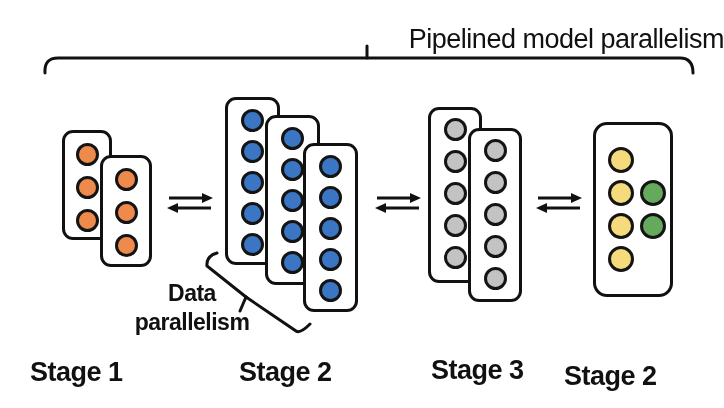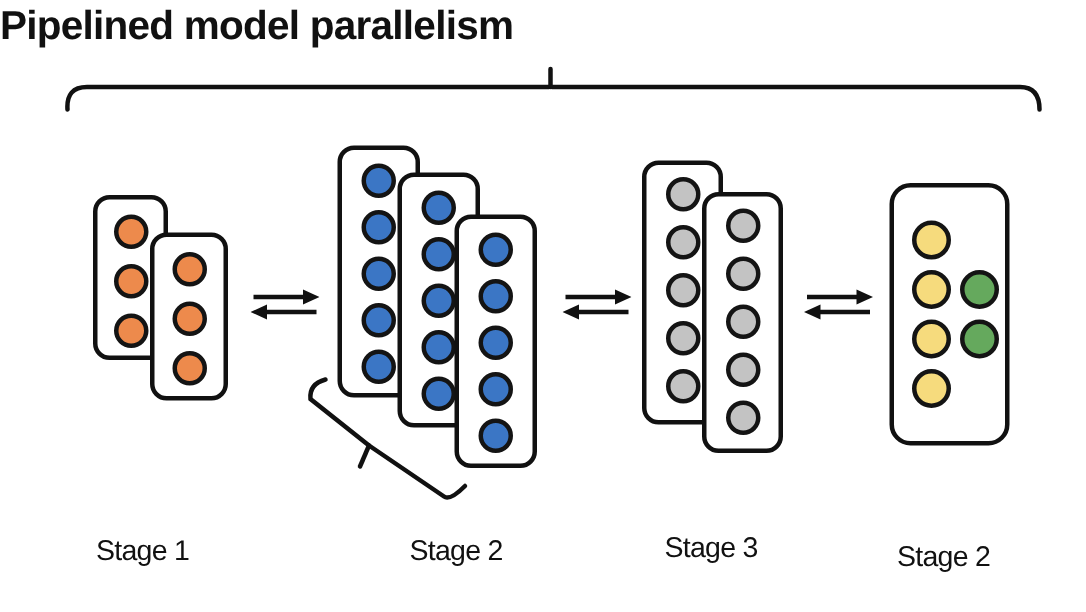--- a/index.html
+++ b/index.html
@@ -1,22 +1,22 @@
 <!DOCTYPE html>
 <html><head>
 <meta charset="utf-8">
 <style>
   html,body{margin:0;padding:0;background:#fff;}
   .canvas{
     position:relative;width:724px;height:408px;background:#fff;
     font-family:"Liberation Sans",sans-serif;color:#111;overflow:hidden;
   }
   .title{
-    position:absolute;left:0;right:0;top:2px;text-align:left;
-    font-weight:bold;font-size:27px;letter-spacing:-0.5px;color:#111;
+    position:absolute;left:0;right:0;top:24px;text-align:right;
+    font-weight:normal;font-size:27px;letter-spacing:-0.5px;color:#111;
   }
   .overlay{position:absolute;left:0;top:0;width:724px;height:408px;}
   .card{
     position:absolute;background:#fff;border:3px solid #111;border-radius:11px;
     box-sizing:border-box;display:flex;justify-content:center;
   }
   .col{display:flex;flex-direction:column;align-items:center;}
   .dot{border:3px solid #141414;border-radius:50%;box-sizing:border-box;}
   
   .s1{width:50px;height:110px;}
@@ -40,26 +40,26 @@
   
   .s4{left:593px;top:122px;width:80px;height:175px;border-radius:14px;
       justify-content:flex-start;padding-left:12px;}
   .s4 .col{gap:7px;}
   .s4 .col + .col{margin-left:6px;}
   .s4 .col:nth-child(1){padding-top:22px;}
   .s4 .col:nth-child(2){padding-top:55px;}
   .s4 .dot{width:26px;height:26px;}
   
   .stage-label{
-    position:absolute;top:357px;width:130px;text-align:center;
-    font-weight:normal;font-size:19px;letter-spacing:-0.5px;
+    position:absolute;top:357px;width:130px;text-align:left;
+    font-weight:bold;font-size:27px;letter-spacing:-0.5px;
   }
   .lbl1{left:30px;}
   .lbl2{left:239px;}
-  .lbl3{left:409px;top:355px;}
+  .lbl3{left:431px;top:355px;}
   .lbl4{left:564px;top:361px;}
   .dp-label{
     position:absolute;left:130px;top:279px;width:124px;text-align:center;
     font-weight:bold;font-size:23px;line-height:1.25;letter-spacing:-0.5px;
   }
   .arrow-icon{position:absolute;width:46px;height:22px;}
   .a1{left:167px;top:192px;}
   .a2{left:375px;top:192px;}
   .a3{left:536px;top:192px;}
 </style>
@@ -179,19 +179,23 @@
   </svg>
   <svg class="arrow-icon a3" viewBox="0 0 46 22">
     <g stroke="#111" stroke-width="3" fill="#111">
       <line x1="2" y1="6" x2="36" y2="6"></line>
       <polygon points="35,1 46,6 35,11" stroke="none"></polygon>
       <line x1="44" y1="16" x2="10" y2="16"></line>
       <polygon points="11,11 0,16 11,21" stroke="none"></polygon>
     </g>
   </svg>
 
+  <div class="dp-label">
+    <div>Data</div>
+    <div>parallelism</div>
+  </div>
 
   <div class="stage-label lbl1">Stage 1</div>
   <div class="stage-label lbl2">Stage 2</div>
   <div class="stage-label lbl3">Stage 3</div>
   <div class="stage-label lbl4">Stage 2</div>
 
 </div>
 
 </body></html>

